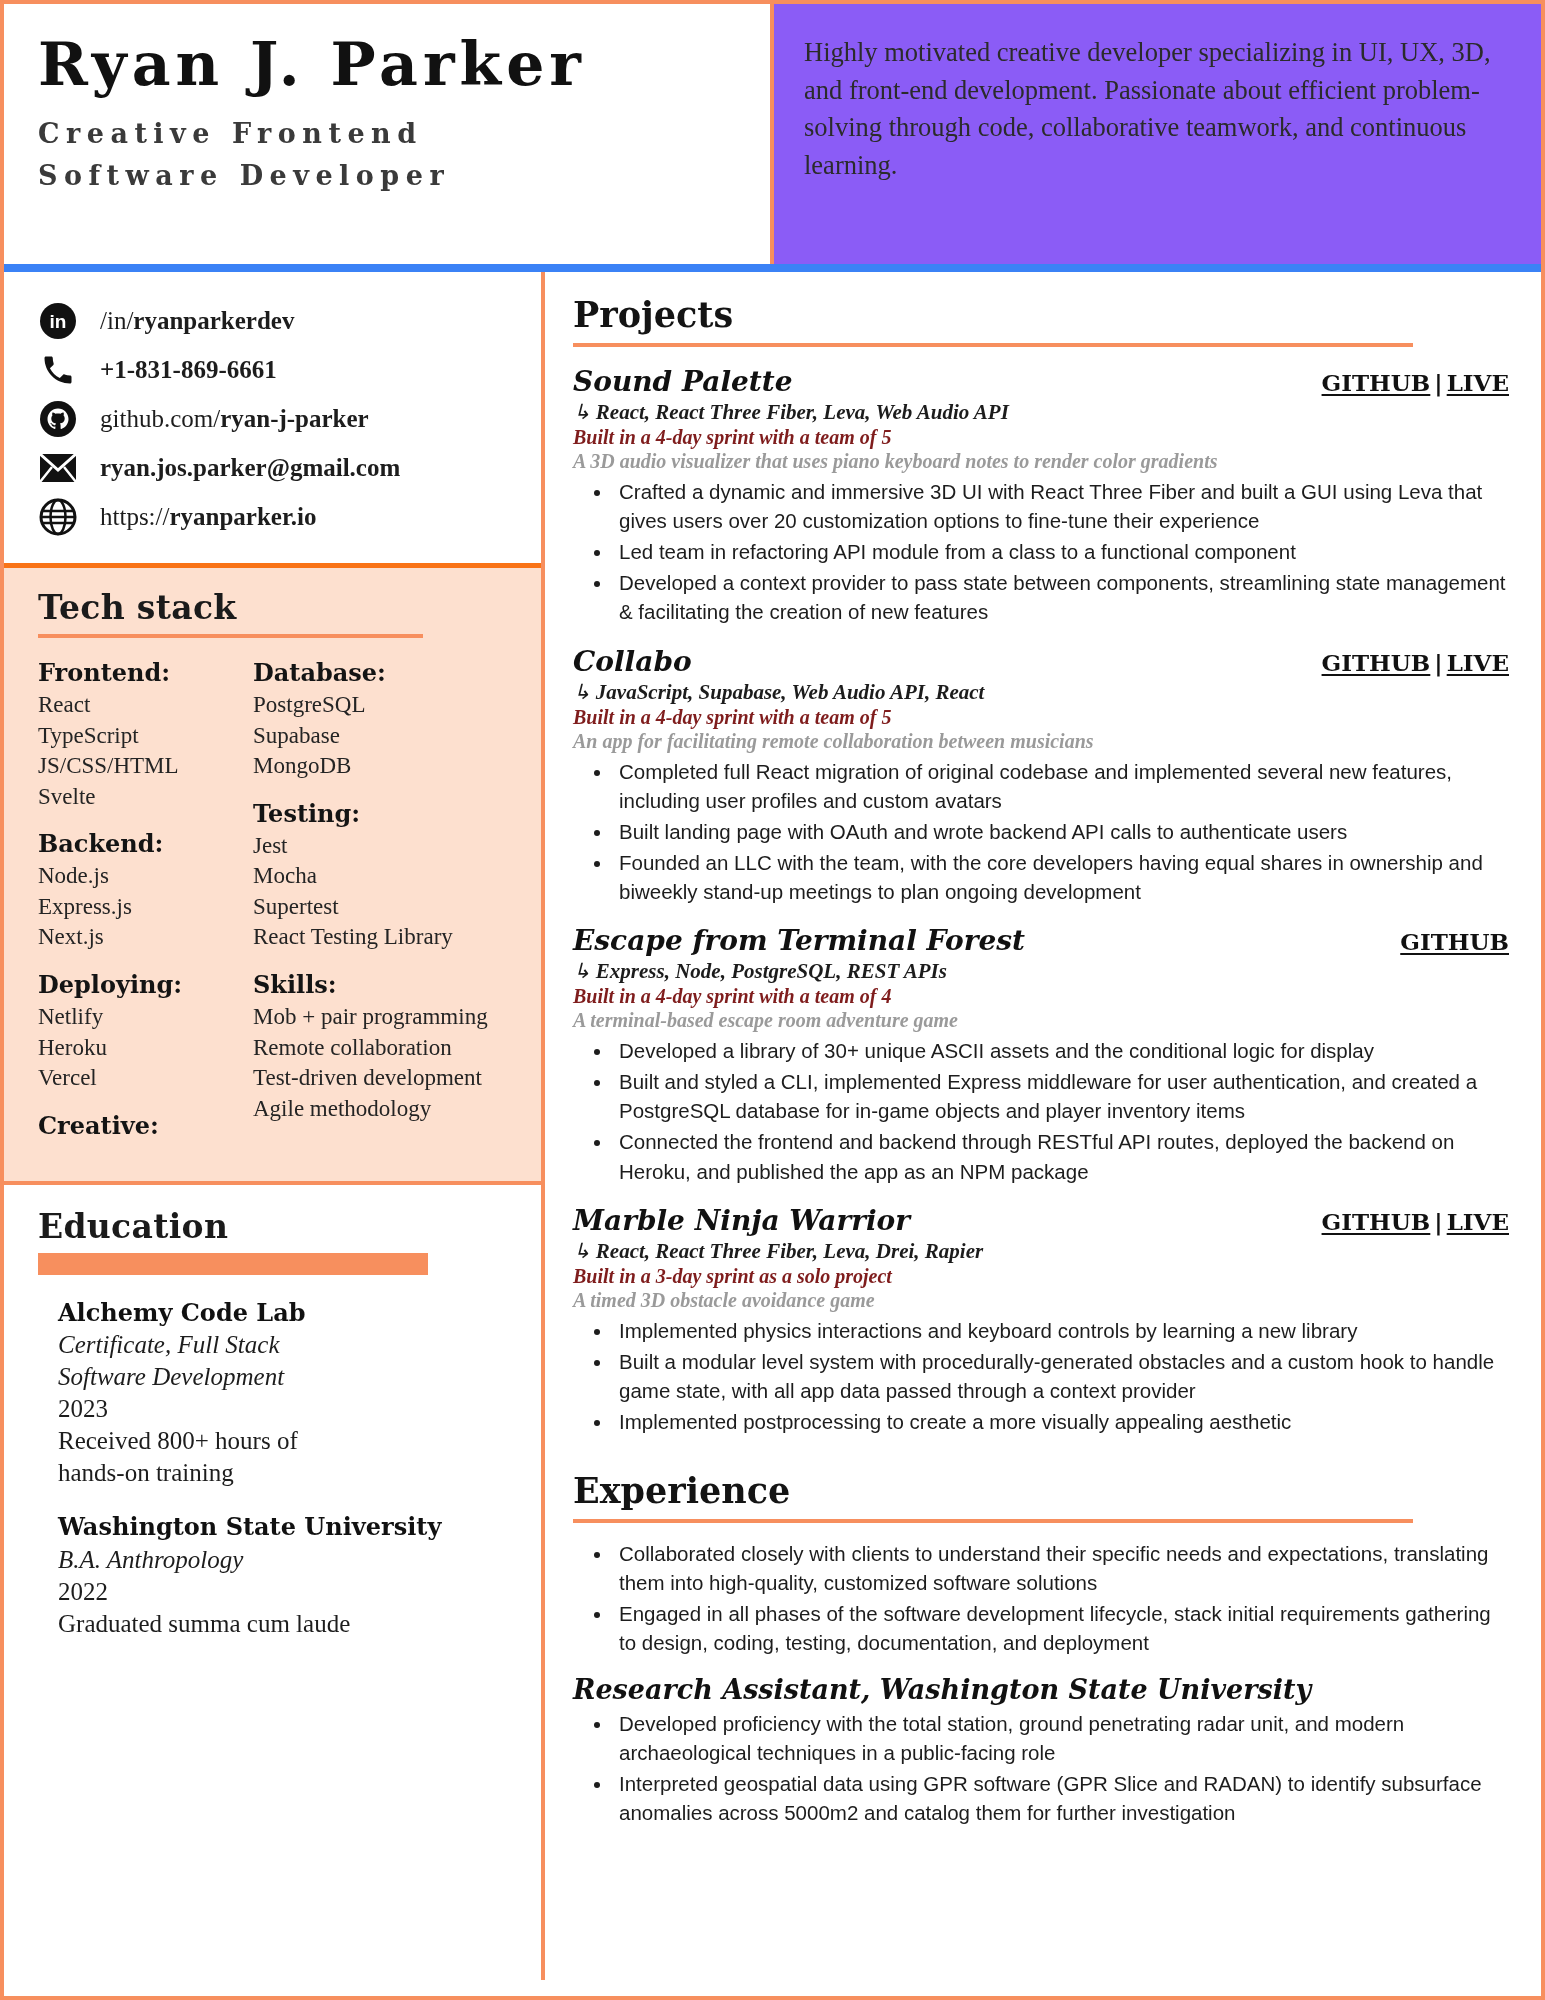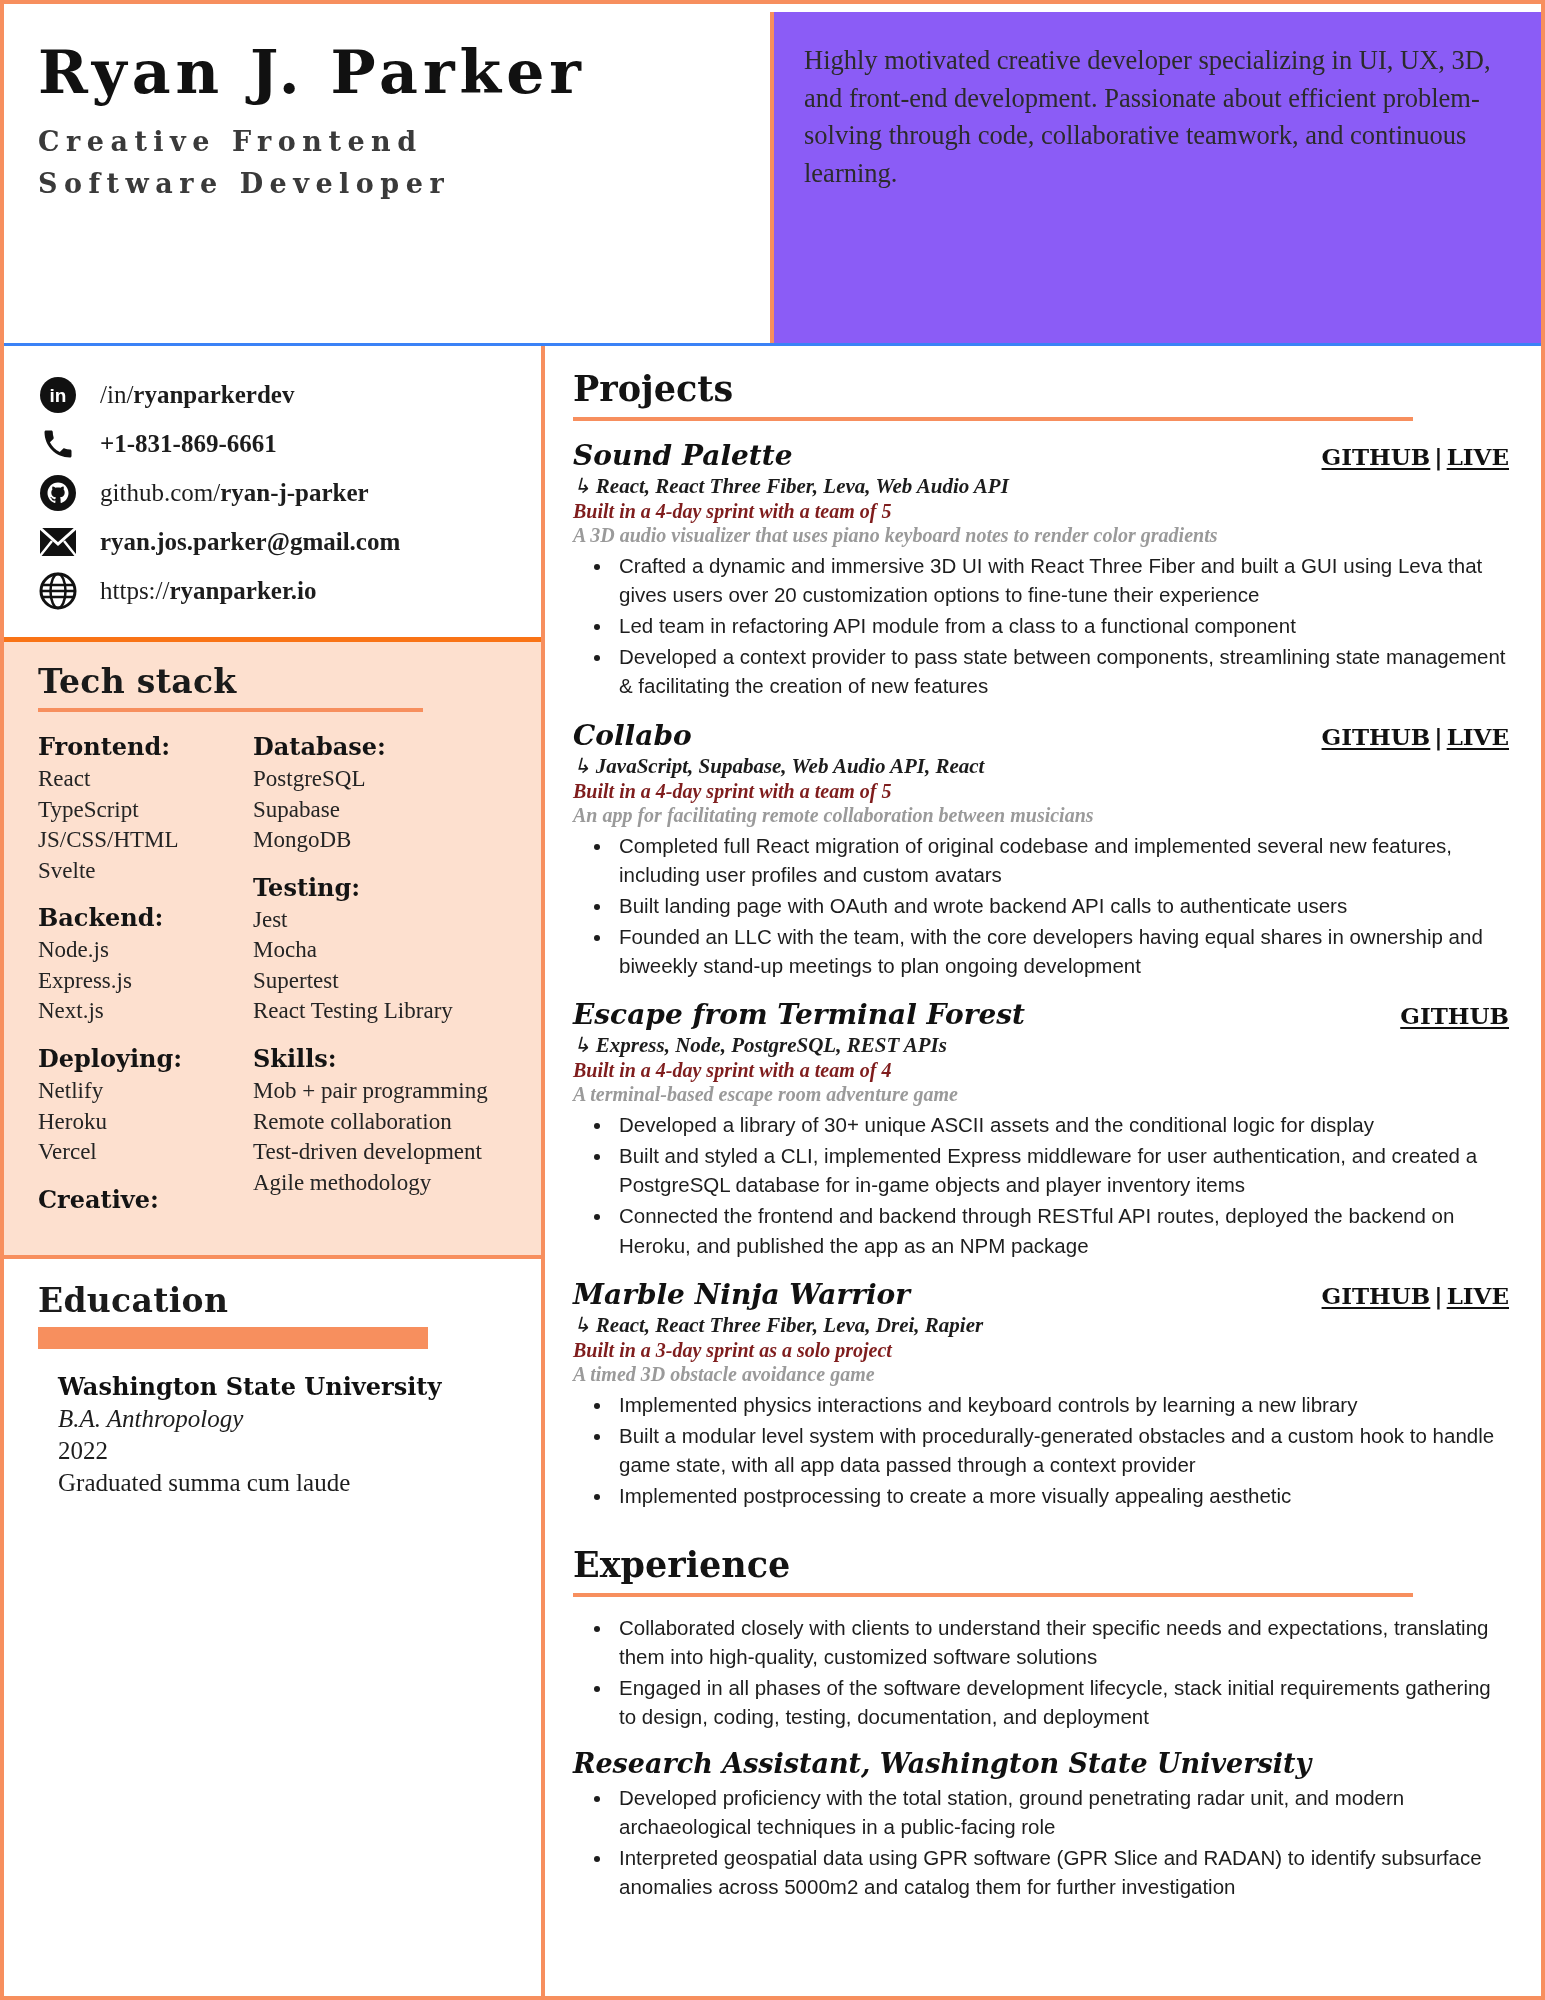--- a/index.html
+++ b/index.html
@@ -15,23 +15,22 @@
     width: 1545px;
     height: 2000px;
     border: 4px solid #f78f5e;
     background: #fff;
     overflow: hidden;
   }
 
   
   .header {
     display: flex;
-    height: 334px;
-    border-bottom: 3px solid #3b82f6;
-    margin-top: 8px;
+    height: 268px;
+    border-bottom: 8px solid #3b82f6;
   }
   .header-left {
     width: 770px;
     border-right: 4px solid #f78f5e;
     padding: 26px 30px 0 34px;
     background: #fff;
   }
   .name {
     font-family: "DejaVu Serif", serif;
     font-weight: 700;
@@ -386,20 +385,28 @@
 Agile methodology</p>
             </div>
           </div>
         </div>
       </div>
 
       <div class="edu">
         <div class="sec-title">Education</div>
         <div class="rule edu"></div>
 
+        <div class="edu-item">
+          <div class="edu-school">Alchemy Code Lab</div>
+          <div class="edu-degree" style="white-space:pre-line">Certificate, Full Stack
+Software Development</div>
+          <div class="edu-line">2023</div>
+          <div class="edu-line" style="white-space:pre-line">Received 800+ hours of
+hands-on training</div>
+        </div>
 
         <div class="edu-item">
           <div class="edu-school">Washington State University</div>
           <div class="edu-degree" style="white-space:pre-line">B.A. Anthropology</div>
           <div class="edu-line">2022</div>
           <div class="edu-line" style="white-space:pre-line">Graduated summa cum laude</div>
         </div>
       </div>
 
     </div>

